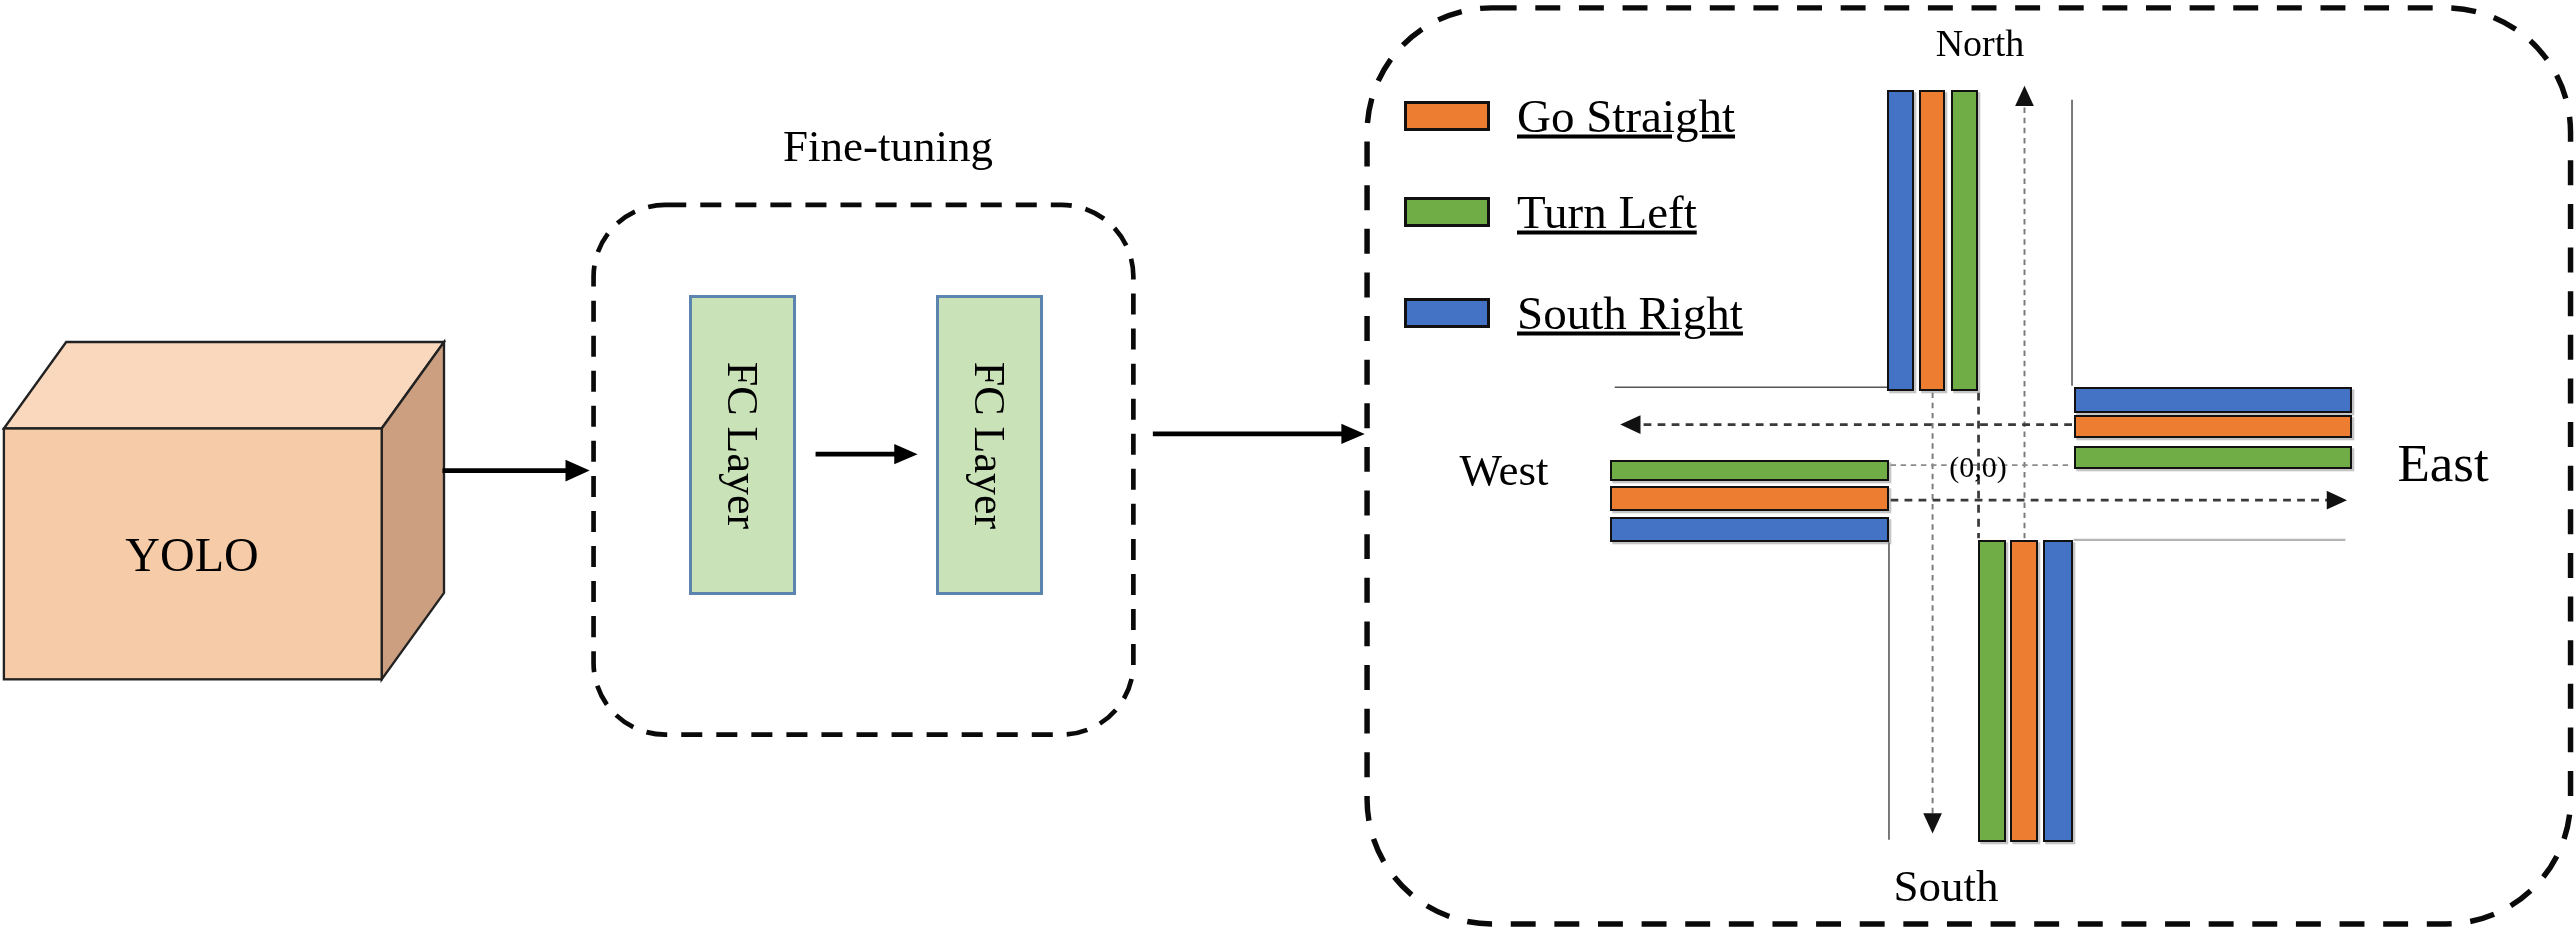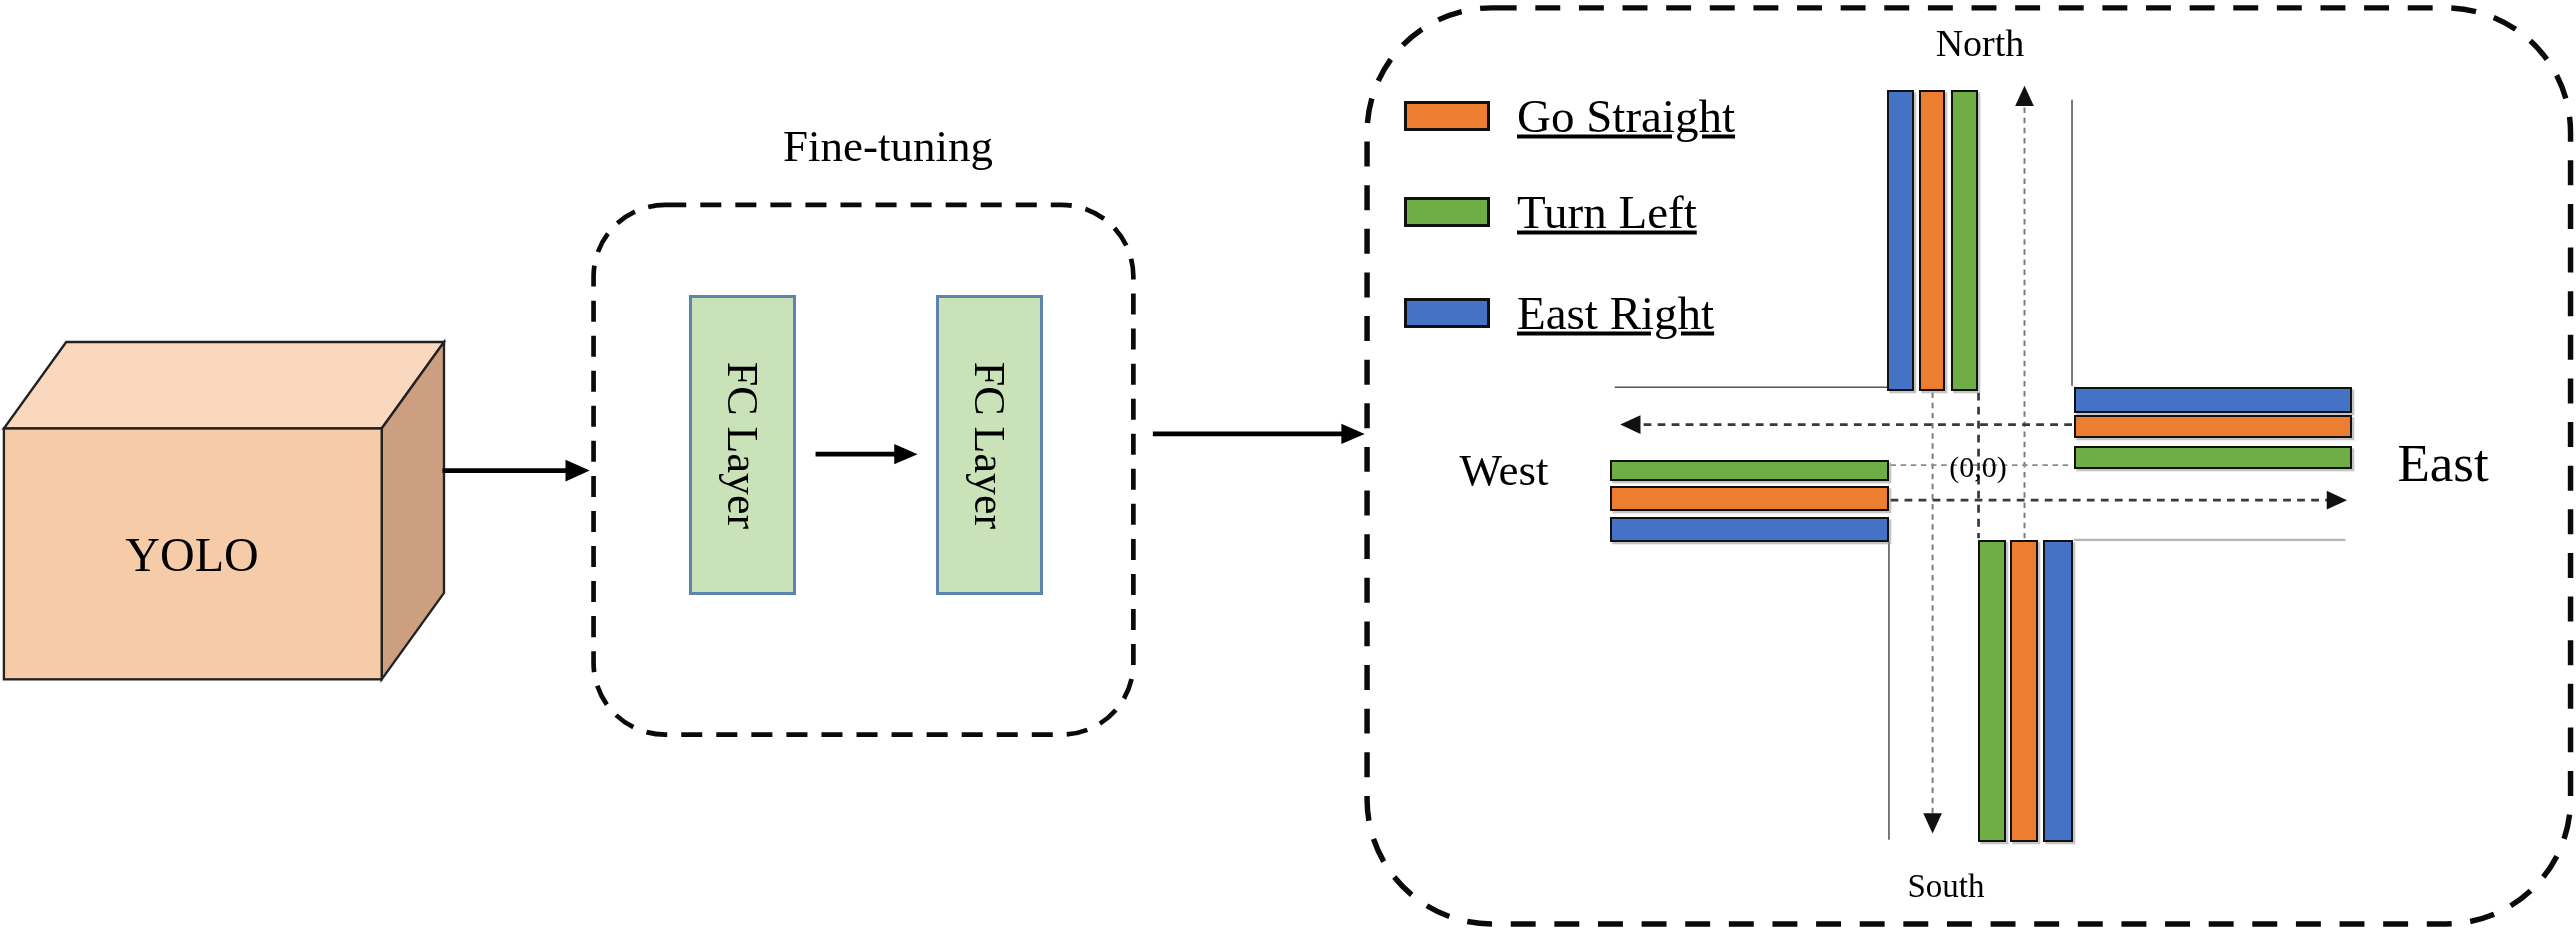--- a/index.html
+++ b/index.html
@@ -8,21 +8,21 @@
     background:#ffffff; overflow:hidden;
     font-family:"Liberation Serif","DejaVu Serif",serif;
     color:#000;
   }
   #art { position:absolute; left:0; top:0; width:2576px; height:931px; }
 
   .txt { position:absolute; transform:translate(-50%,-50%); white-space:nowrap; line-height:1; }
   .yolo-label      { left:192px;  top:555px;  font-size:48px; }
   .finetune-label  { left:888px; top:146px;  font-size:45px;font-family:Liberation Serif, serif; }
   .north-label     { left:1980px; top:43px;   font-size:38px; }
-  .south-label     { left:1946px; top:886px; font-size:33px; }
+  .south-label     { left:1946px; top:886px; font-size:45px; }
   .west-label      { left:1504px; top:470px;  font-size:45px;text-align:center; }
   .east-label      { left:2443px; top:463px;  font-size:53px; }
   .origin-label    { left:1978px; top:467px;  font-size:30px; }
 
   .fcbox {
     position:absolute; box-sizing:border-box;
     border:3.1px solid; display:flex; align-items:center; justify-content:center;
   }
   .fc1 { left:689px;  top:295px; width:107px; height:300px; }
   .fc2 { left:936px; top:295px; width:107px; height:300px; }
@@ -128,21 +128,21 @@
   <div class="legend-row r0">
     <span class="swatch" style="background: rgb(237, 125, 49);"></span>
     <span class="legend-label">Go Straight</span>
   </div>
   <div class="legend-row r1">
     <span class="swatch" style="background: rgb(112, 173, 71);"></span>
     <span class="legend-label">Turn Left</span>
   </div>
   <div class="legend-row r2">
     <span class="swatch" style="background: rgb(68, 114, 196);"></span>
-    <span class="legend-label">East Right</span>
+    <span class="legend-label">South Right</span>
   </div>
 
   <div class="txt north-label">North</div>
   <div class="txt south-label">South</div>
   <div class="txt west-label">West</div>
   <div class="txt east-label">East</div>
   <div class="txt origin-label">(0,0)</div>
 
   <div id="bars">
       <div class="bar ap-north lane-0" style="background: rgb(68, 114, 196);"></div>

